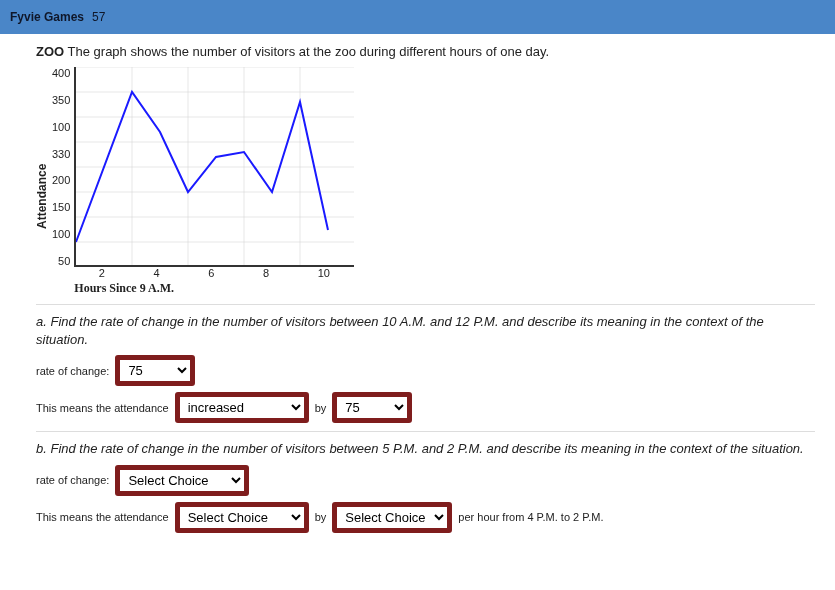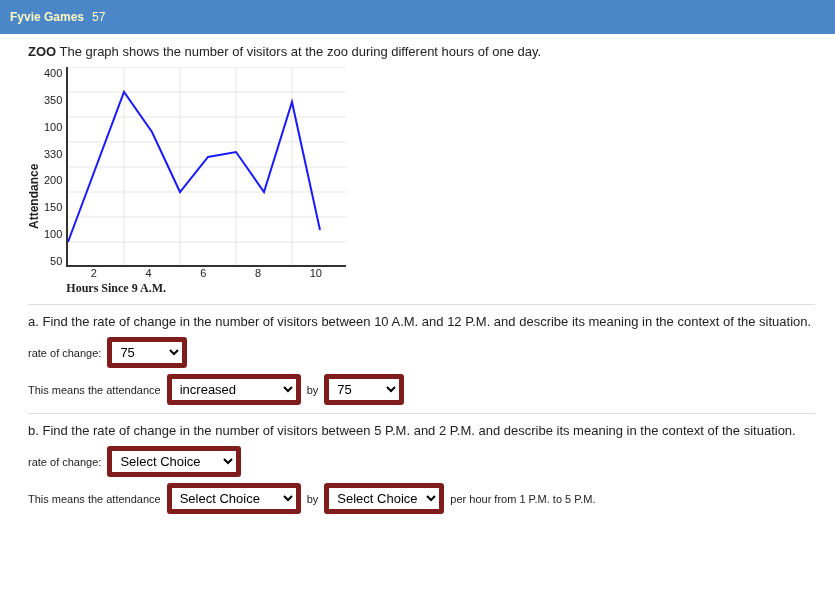--- a/index.html
+++ b/index.html
@@ -10,27 +10,28 @@
       min-height: 590px;
       font-size: 13px;
       color: #222;
     }
     .top-bar {
       background: #4a86c8;
       height: 28px;
       display: flex;
       align-items: center;
       padding: 17px 10px;
-      color: #fef9c3;
+      color: #0f172a;
       font-size: 12px;
       gap: 8px;
     }
     .top-bar .app-name { font-weight: bold; }
     .main-content {
       padding: 10px 20px 10px 28px;
+      margin-left: 8px;
     }
     .problem-label {
       font-weight: bold;
       font-size: 13px;
       margin-bottom: 4px;
     }
     .problem-text {
       font-size: 13px;
       margin-bottom: 8px;
     }
@@ -87,20 +88,21 @@
       font-size: 11px;
       width: 280px;
     }
     .question-section {
       margin-bottom: 8px;
     }
     .question-text {
       font-size: 13px;
       margin-bottom: 6px;
       line-height: 1.4;
+      font-style: italic;
     }
     .answer-row {
       display: flex;
       align-items: center;
       gap: 6px;
       margin-bottom: 6px;
       flex-wrap: wrap;
     }
     .label-text {
       font-size: 11px;
@@ -248,17 +250,17 @@
         <option value="stayed the same">stayed the same</option>
       </select>
       <span class="label-text">by</span>
       <select class="wide">
         <option value="" selected="">Select Choice</option>
         <option value="25">25</option>
         <option value="50">50</option>
         <option value="75">75</option>
         <option value="100">100</option>
       </select>
-      <span class="label-text">per hour from 1 P.M. to 5 P.M.</span>
+      <span class="label-text">per hour from 4 P.M. to 2 P.M.</span>
     </div>
   </div>
 
 </div>
 
 </body></html>

